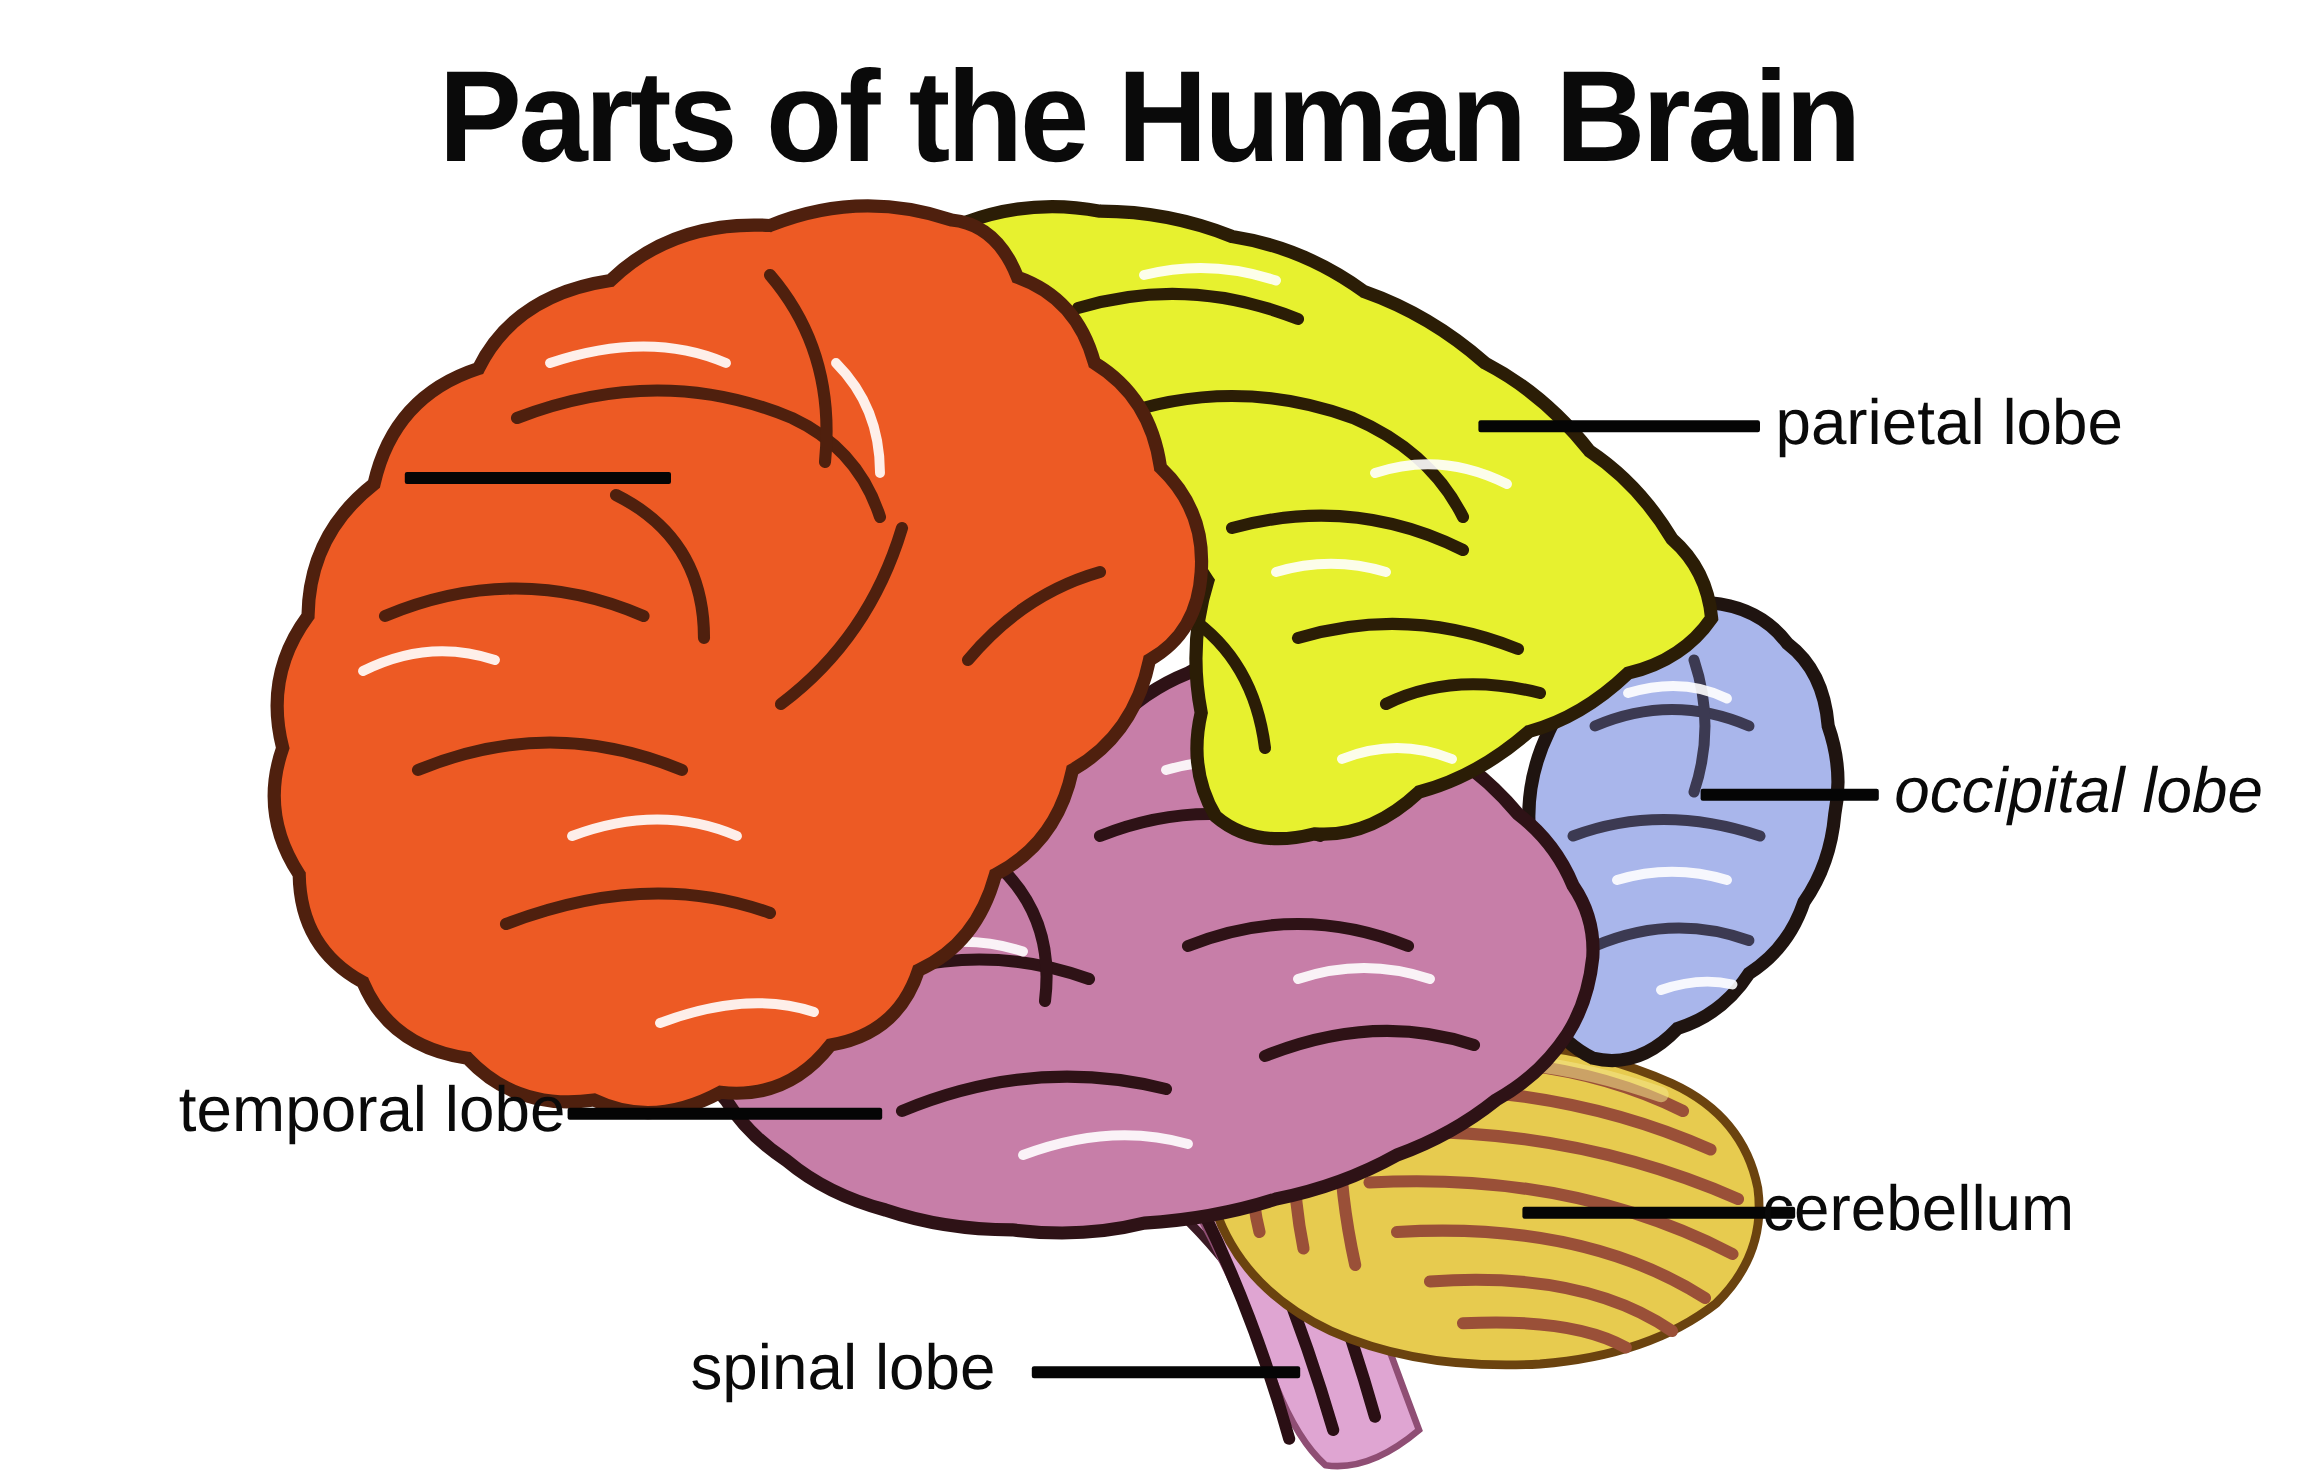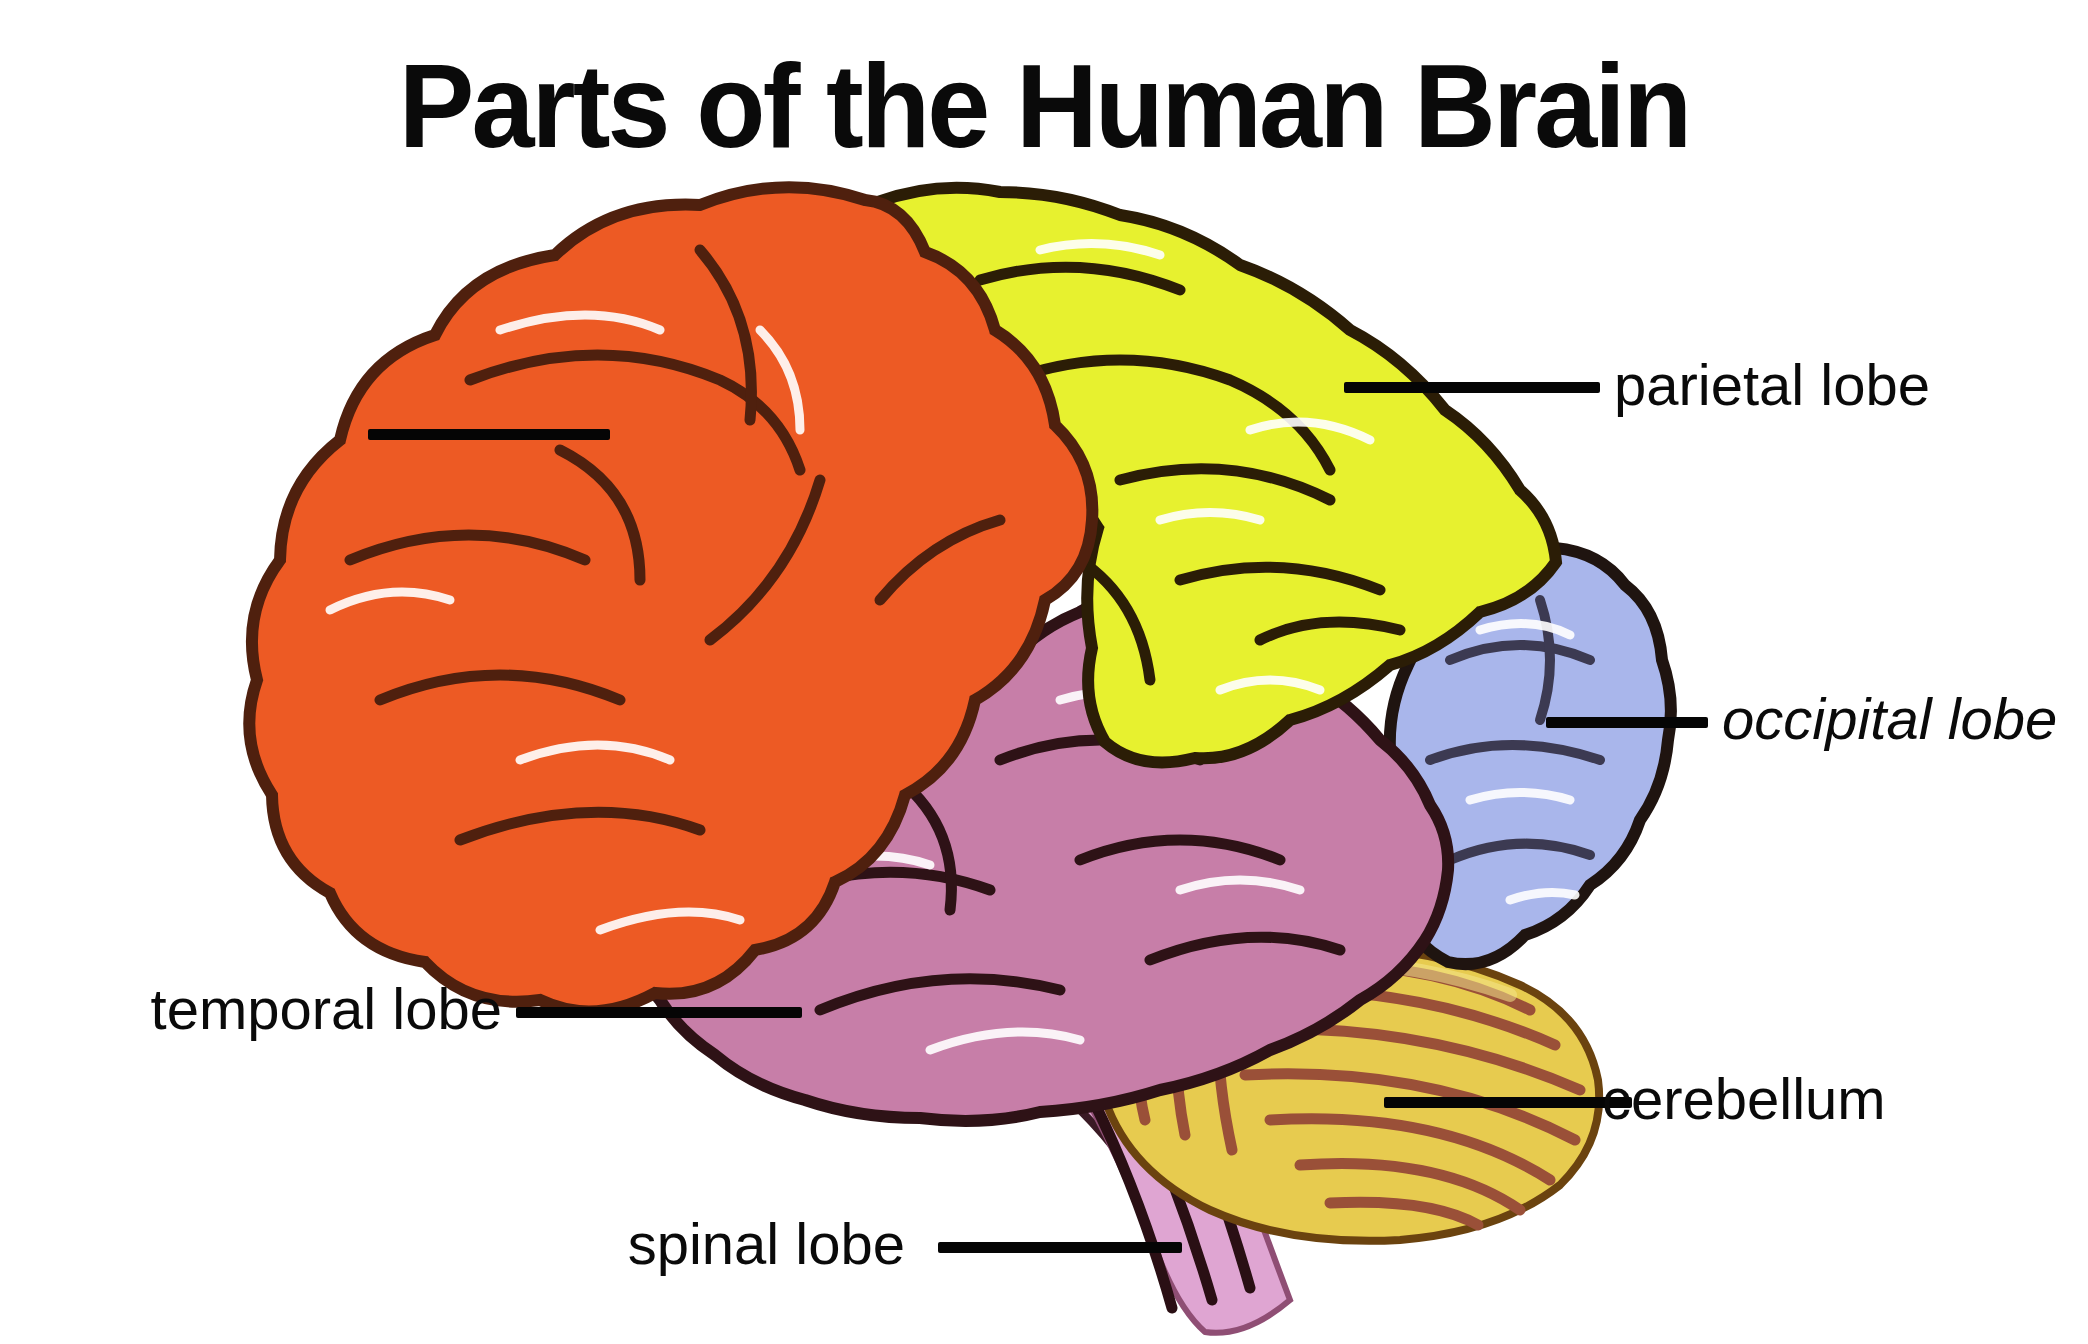--- a/index.html
+++ b/index.html
@@ -149,17 +149,17 @@
 
   <div class="lead" style="left:368px;top:429px;width:242px;"></div>
   <div class="lead" style="left:1344px;top:382px;width:256px;"></div>
   <div class="lead" style="left:1546px;top:717px;width:162px;"></div>
   <div class="lead" style="left:516px;top:1007px;width:286px;"></div>
   <div class="lead" style="left:1384px;top:1097px;width:248px;"></div>
   <div class="lead" style="left:938px;top:1242px;width:244px;"></div>
 
   <div class="lbl" style="left:1614px;top:356px;">parietal lobe</div>
   <div class="lbl" style="left:1722px;top:690px;font-style:italic;">occipital lobe</div>
-  <div class="lbl r" style="left:0px;width:502px;top:980px;">temporal lobe</div>
+  <div class="lbl r" style="left:0px;width:502px;top:980px;padding-left:12px;">temporal lobe</div>
   <div class="lbl" style="left:1602px;top:1070px;">cerebellum</div>
   <div class="lbl r" style="left:0px;width:905px;top:1215px;">spinal lobe</div>
 
 </div>
 
 </body></html>

